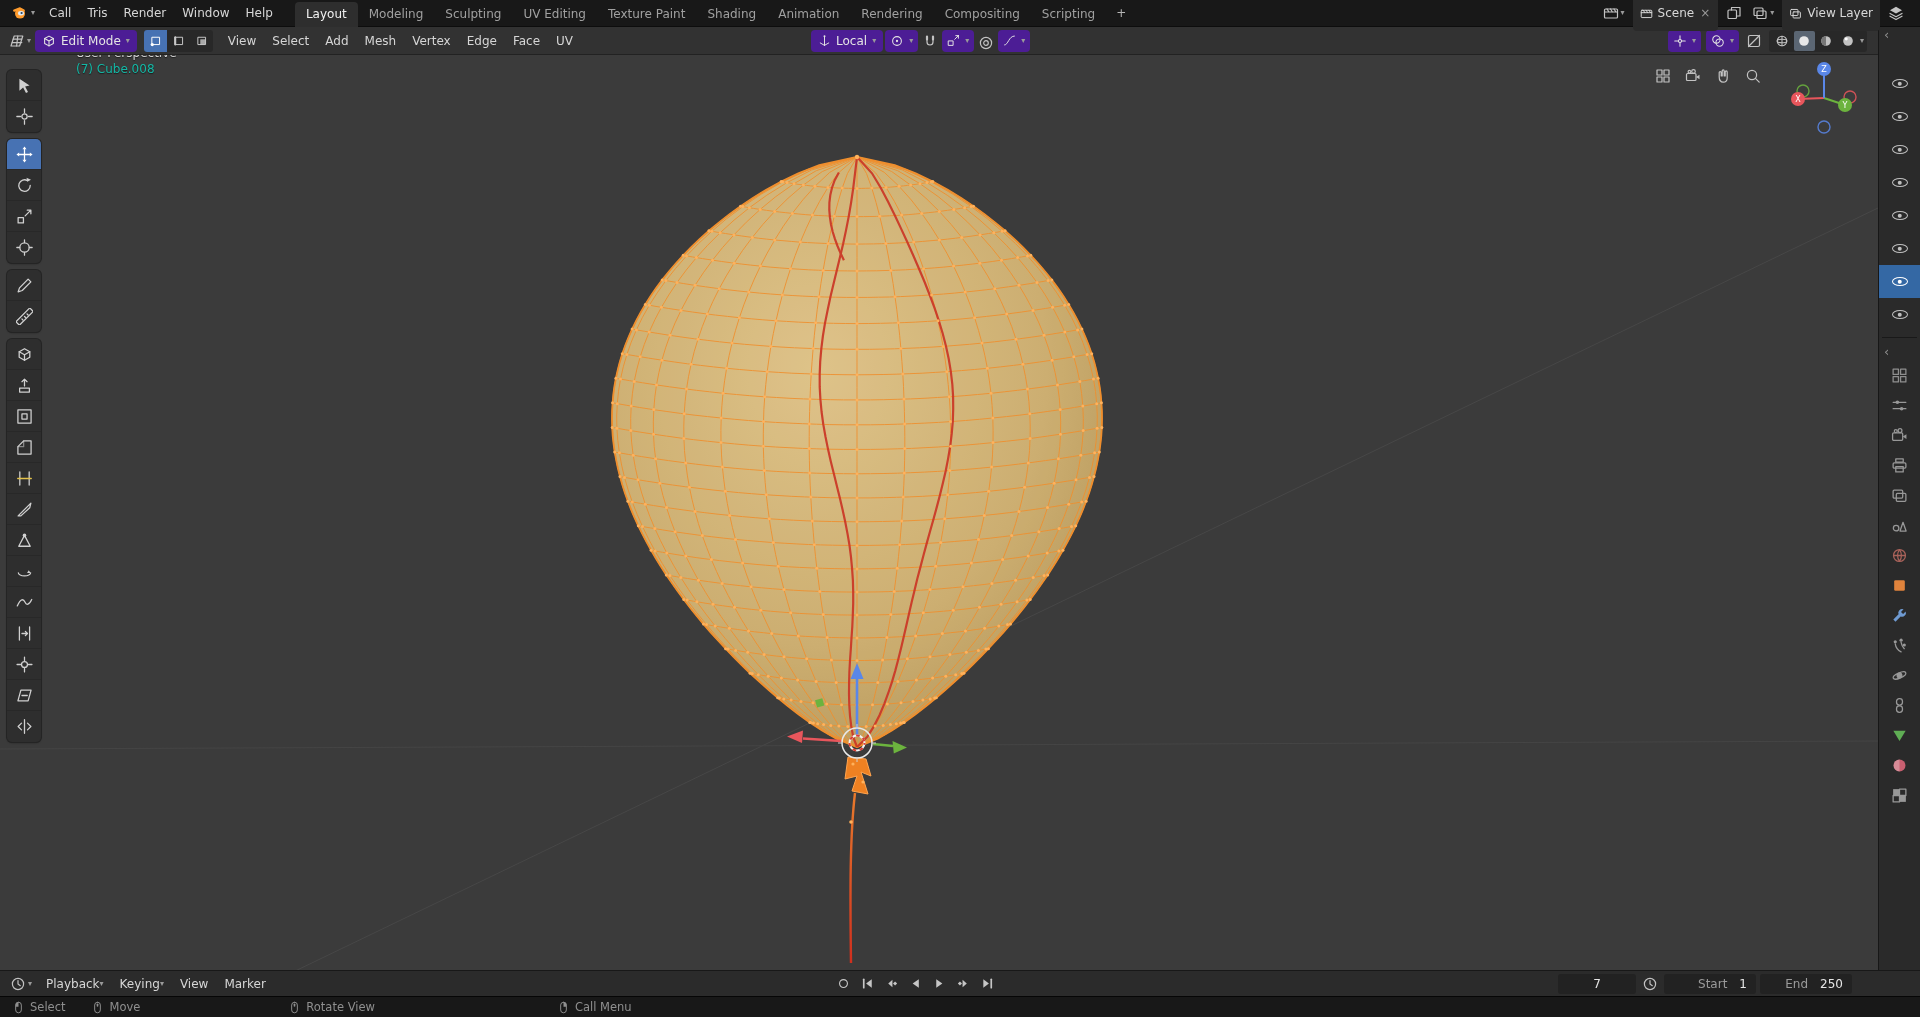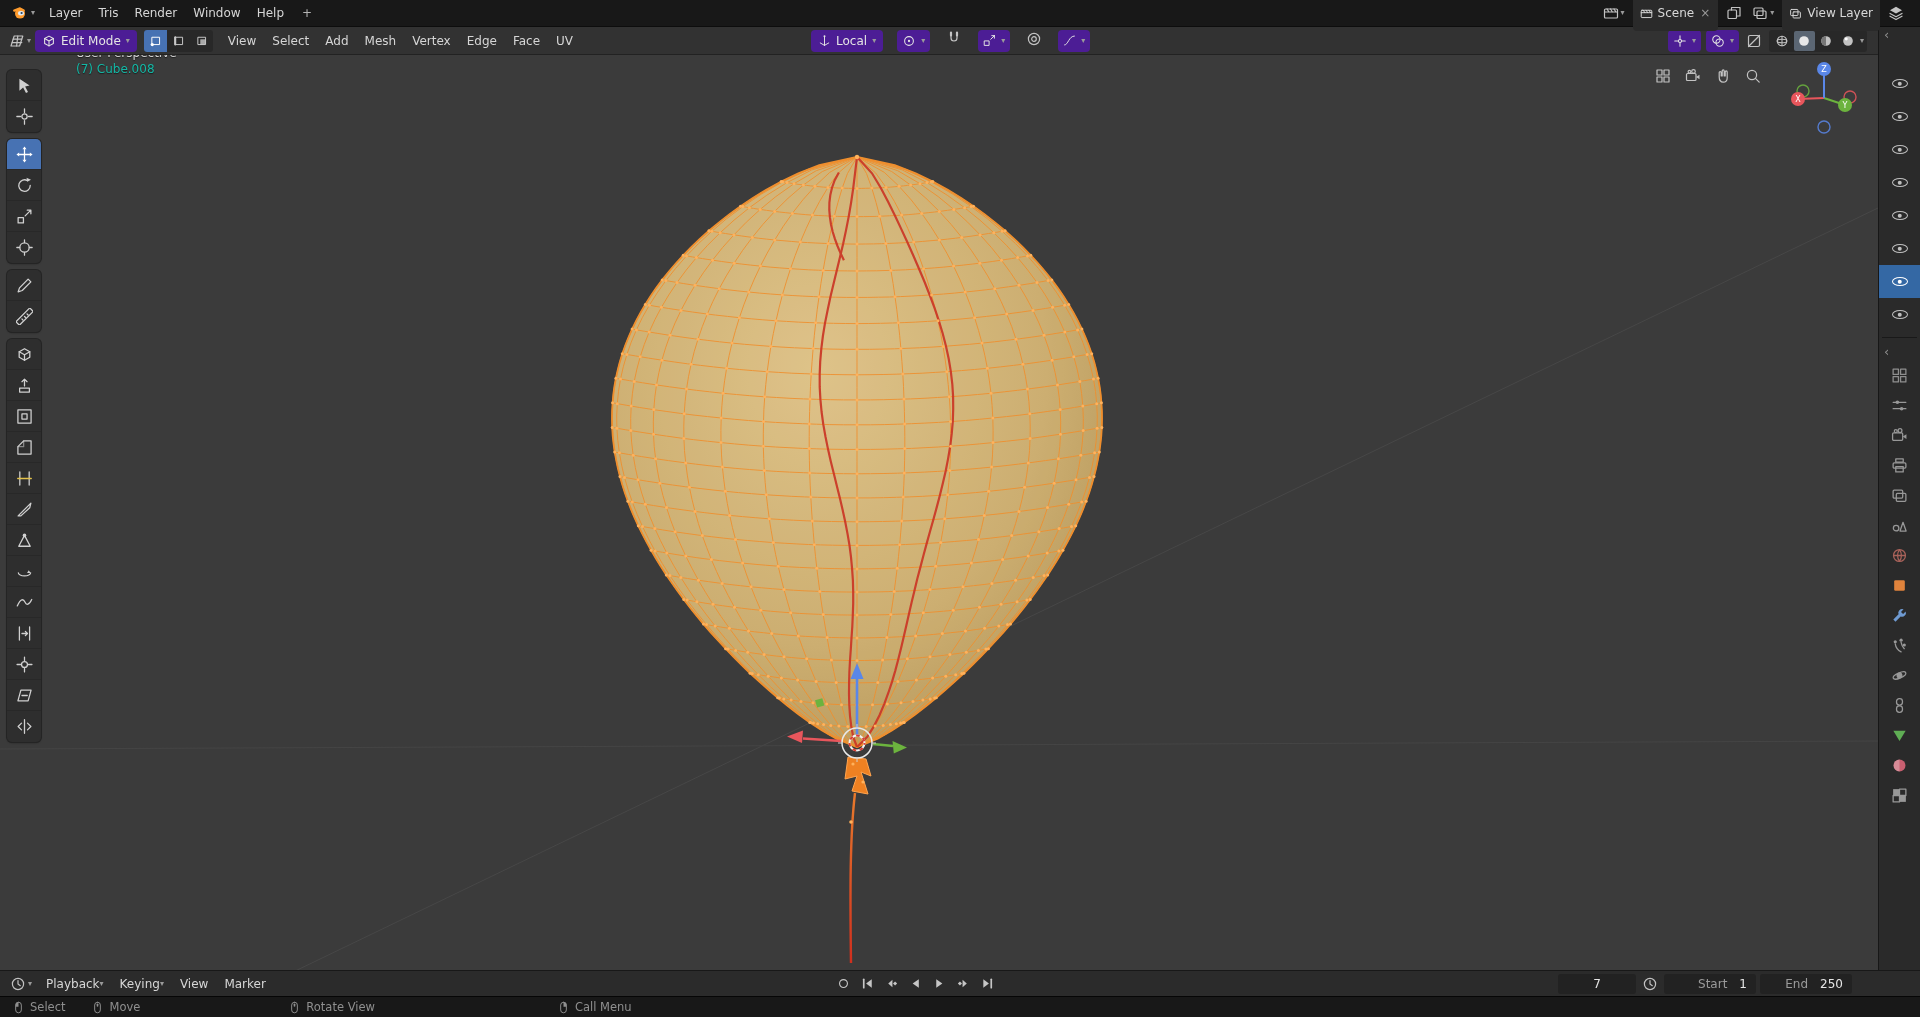--- a/index.html
+++ b/index.html
@@ -23,21 +23,21 @@
 
 
 #vp{position:absolute;left:0;top:27px;width:1878px;height:943px}
 #vp-header{position:relative;height:28px;background:#323232;border-bottom:1px solid #222;display:flex;align-items:center;padding:0 7px;gap:2px;z-index:30}
 .drop{display:flex;align-items:center;gap:5px;background:#4c1d95;border-radius:4px;padding:2px 7px;height:22px;color:#e4e4e4;white-space:nowrap}
 .drop.sq{padding:2px 5px}
 .mode-btns{display:flex;background:#282828;border-radius:3px;overflow:hidden;margin:0 5px}
 .mbtn{width:23px;height:22px;display:flex;align-items:center;justify-content:center;color:#c9c9c9}
 .mbtn.active{background:#4772b3;color:#fff}
 #vp-menus{display:flex;align-items:center}
-#vp-header .mid{display:flex;align-items:flex-start;gap:14px;margin-left:228px}
+#vp-header .mid{display:flex;align-items:flex-end;gap:2px;margin-left:228px}
 #vp-header .rightgrp{display:flex;align-items:center;gap:5px;margin-left:auto;margin-right:4px}
 .shading{display:flex;align-items:center;background:#282828;border-radius:3px;padding:1px 3px;gap:1px}
 .shading .shbtn{width:21px;height:20px;display:flex;align-items:center;justify-content:center;color:#c2c2c2;border-radius:2px}
 .shading .shbtn.active{background:#5b6673;color:#e8e8e8}
 
 #scene-svg{position:absolute;left:0;top:28px;display:block}
 #vp-overlay{position:absolute;left:76px;top:18px;line-height:16px;text-shadow:0 1px 1px rgba(0,0,0,.55);z-index:10;pointer-events:none}
 #vp-overlay .dim{color:#14b8a6}
 
 #tool-rail{position:absolute;left:7px;top:43px;display:flex;flex-direction:column;gap:7px;z-index:20}
@@ -97,21 +97,33 @@
         <span>
           <svg width="16" height="16" viewBox="0 0 16 16" fill="none" stroke="currentColor" stroke-width="1.2" stroke-linecap="round" stroke-linejoin="round">
             <circle cx="8" cy="8.6" r="5" fill="#ff9c2e" stroke="none"></circle>
             <path d="M2.2 5.6L8 3.4l3.8 2" stroke="#ff9c2e" stroke-width="2.2"></path>
             <ellipse cx="9" cy="8.2" rx="3" ry="2.2" fill="#dfe9f2" stroke="none"></ellipse>
             <circle cx="9.6" cy="8" r="1.1" fill="#26415e" stroke="none"></circle>
           </svg>
         </span>
         <span class="caret">▾</span>
       </span>
-    <nav id="topbar-menus"><div class="menu">Layer</div><div class="menu">Tris</div><div class="menu">Render</div><div class="menu">Window</div><div class="menu">Help</div></nav>
+    <nav id="topbar-menus"><div class="menu">Call</div><div class="menu">Tris</div><div class="menu">Render</div><div class="menu">Window</div><div class="menu">Help</div></nav>
+    <div id="ws-tabs">
+        <div class="tab active">Layout</div>
+        <div class="tab">Modeling</div>
+        <div class="tab">Sculpting</div>
+        <div class="tab">UV Editing</div>
+        <div class="tab">Texture Paint</div>
+        <div class="tab">Shading</div>
+        <div class="tab">Animation</div>
+        <div class="tab">Rendering</div>
+        <div class="tab">Compositing</div>
+        <div class="tab">Scripting</div>
+      </div>
     <button id="ws-add">+</button>
     <div class="tb-right">
       <span class="icon-btn">
           <span>
             <svg width="16" height="16" viewBox="0 0 16 16" fill="none" stroke="currentColor" stroke-width="1.2" stroke-linecap="round" stroke-linejoin="round">
               <rect x="1.5" y="4" width="13" height="9" rx="1"></rect>
               <path d="M1.5 7h13M4 4l2 3M7.5 4l2 3M11 4l2 3"></path>
             </svg>
           </span>
           <span class="caret">▾</span>

